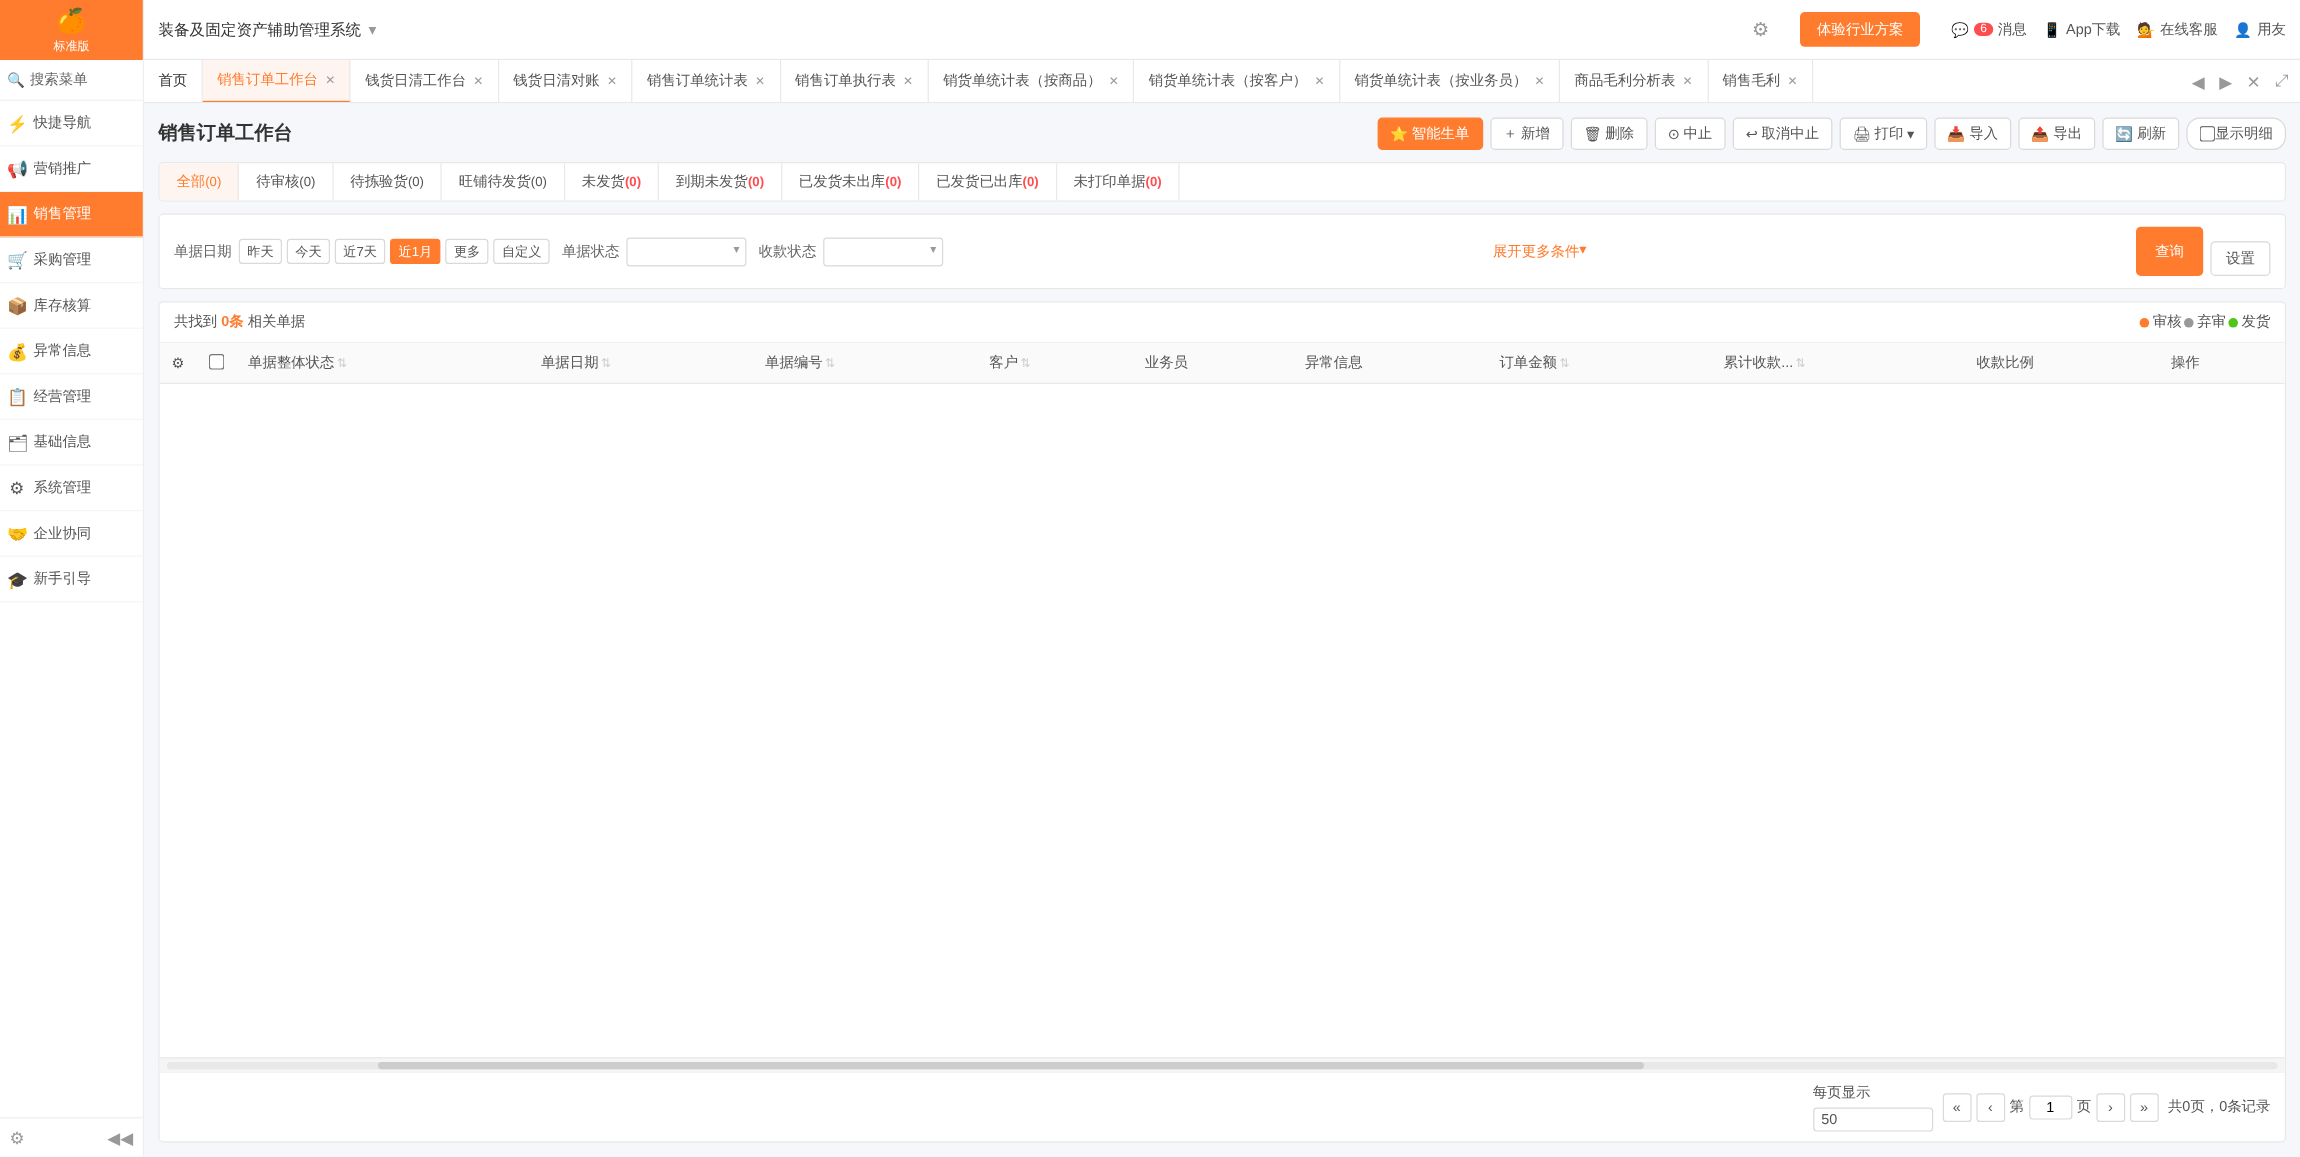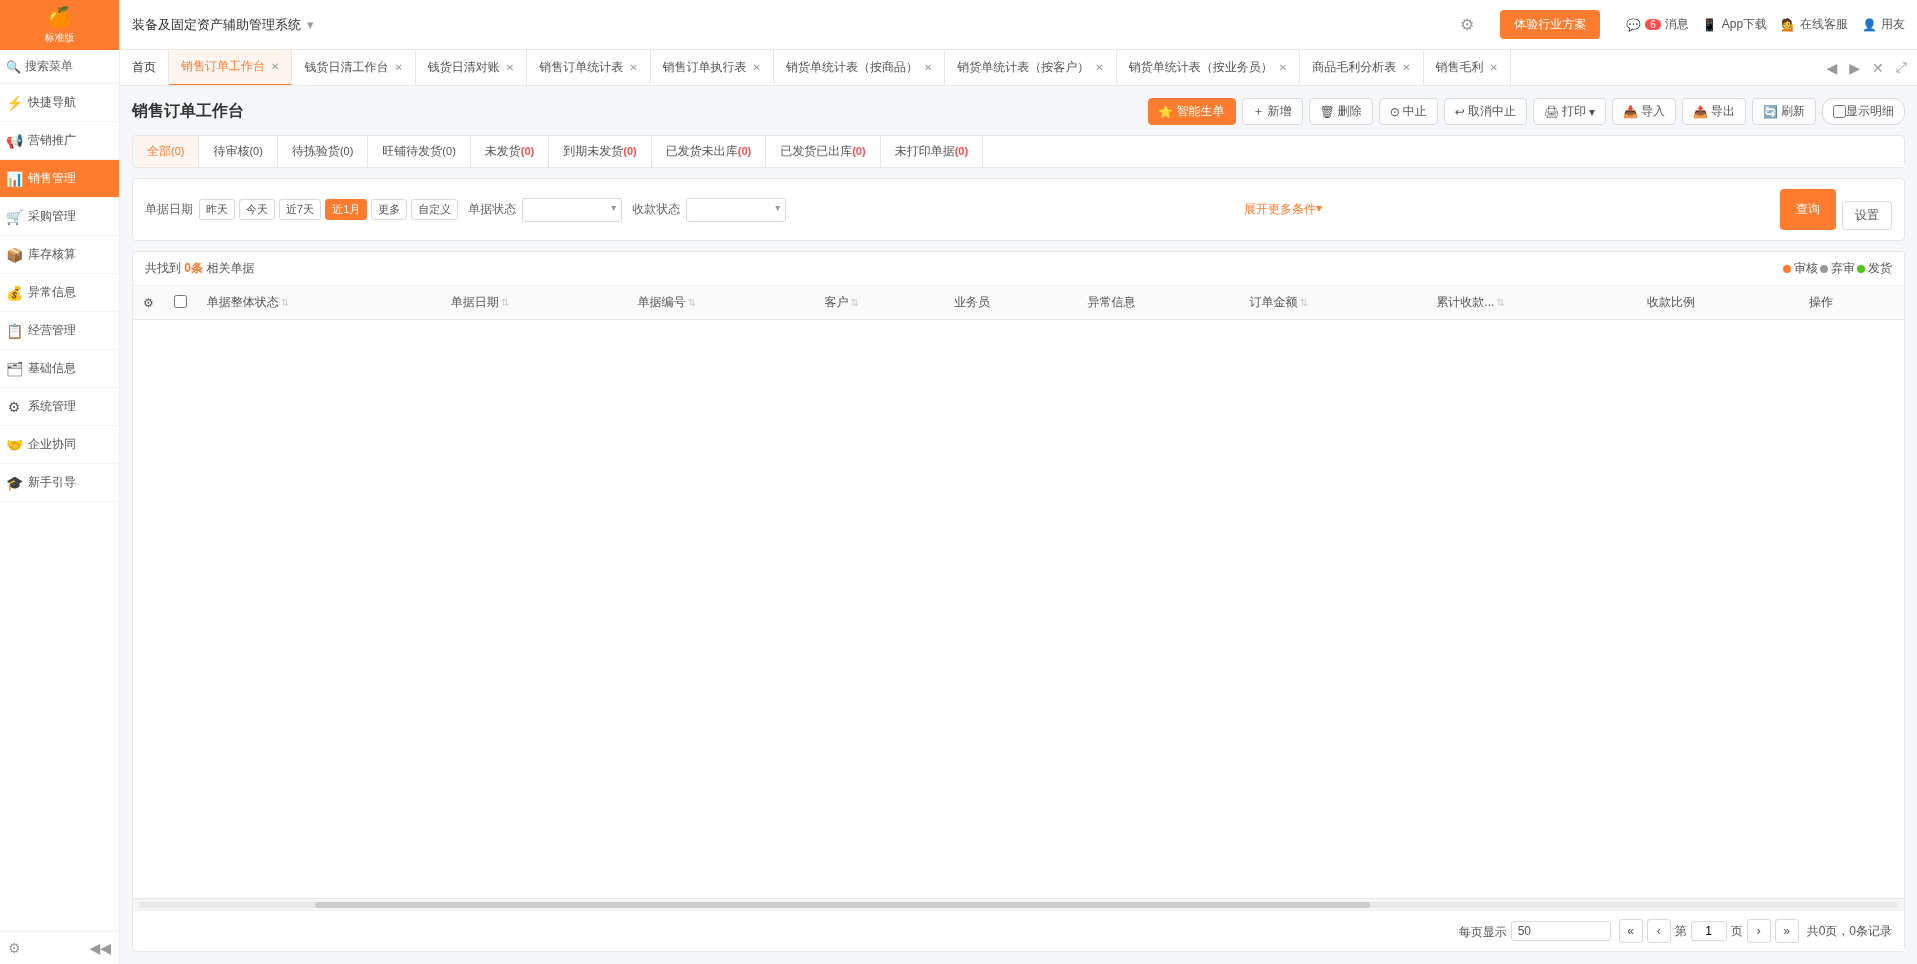--- a/index.html
+++ b/index.html
@@ -89,21 +89,21 @@
     .settings-col { width: 30px; text-align: center; }
     .checkbox-col { width: 30px; text-align: center; }
     .table-scroll { flex: 1; overflow-y: auto; overflow-x: auto; }
 
     
     .empty-state { display: flex; flex-direction: column; align-items: center; justify-content: center; padding: 60px 0; color: #ccc; }
     .empty-icon { width: 100px; height: 100px; margin-bottom: 12px; }
 
     
     .pagination { padding: 8px 12px; display: flex; align-items: center; justify-content: flex-end; gap: 8px; border-top: 1px solid #f0f0f0; flex-shrink: 0; font-size: 12px; color: #555; }
-    .pagination-size { display: flex; align-items: flex-end; gap: 4px; }
+    .pagination-size { display: flex; align-items: flex-start; gap: 4px; flex-direction: column; }
     .pagination-size select { padding: 2px 6px; border: 1px solid #d9d9d9; border-radius: 3px; font-size: 12px; }
     .pagination-nav { display: flex; align-items: center; gap: 4px; }
     .page-btn { width: 24px; height: 24px; border: 1px solid #d9d9d9; border-radius: 3px; cursor: pointer; background: #fff; display: flex; align-items: center; justify-content: center; color: #555; font-size: 12px; }
     .page-input { width: 36px; padding: 2px 4px; border: 1px solid #d9d9d9; border-radius: 3px; text-align: center; font-size: 12px; }
     .scrollbar-area { height: 12px; background: #f5f5f5; border-top: 1px solid #e8e8e8; display: flex; align-items: center; padding: 0 6px; flex-shrink: 0; }
     .scrollbar-track { flex: 1; height: 6px; background: #e8e8e8; border-radius: 3px; position: relative; }
     .scrollbar-thumb { position: absolute; left: 10%; width: 60%; height: 100%; background: #ccc; border-radius: 3px; }
   </style>
 </head>
 <body>

